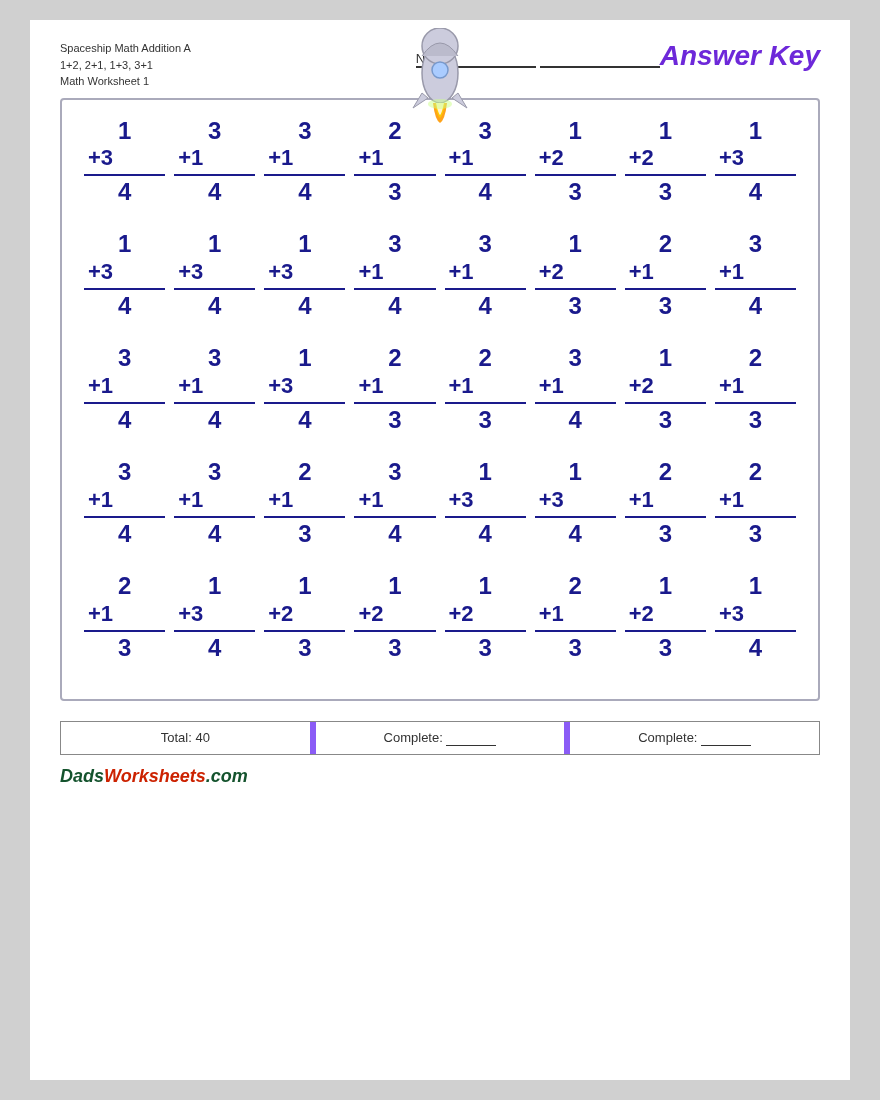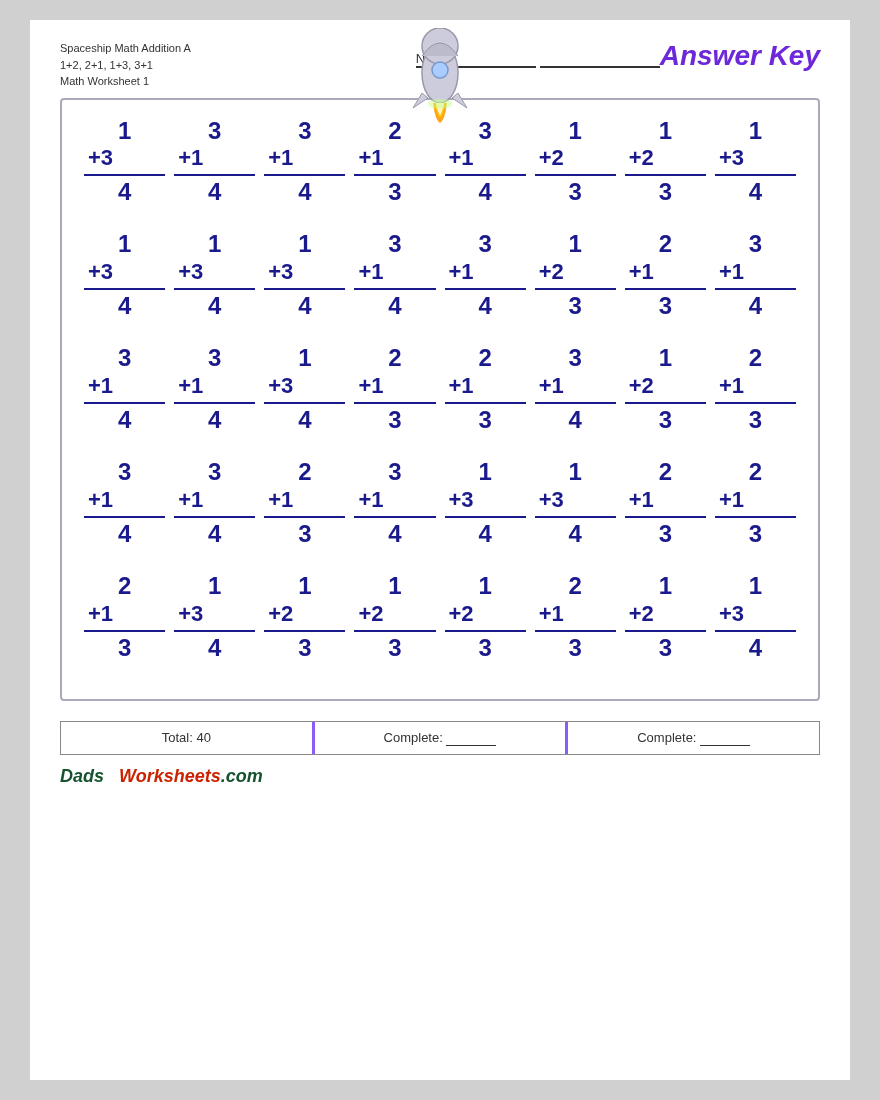--- a/index.html
+++ b/index.html
@@ -103,21 +103,21 @@
     .footer-box {
       border: 1px solid #888;
       display: flex;
       margin-top: 20px;
     }
     .footer-cell {
       flex: 1;
       padding: 8px 10px;
       font-size: 13px;
       color: #333;
-      border-right: 3px solid #8b5cf6;
+      border-right: 6px solid #8b5cf6;
       text-align: center;
     }
     .footer-cell:last-child { border-right: none; }
     .footer-cell .blank {
       border-bottom: 1px solid #333;
       display: inline-block;
       width: 50px;
     }
     .copyright {
       font-size: 9px;
@@ -441,16 +441,16 @@
       <span class="blank">&nbsp;&nbsp;&nbsp;&nbsp;&nbsp;&nbsp;</span>
     </div>
     <div class="footer-cell">
       <span>Complete:</span>
       <span class="blank">&nbsp;&nbsp;&nbsp;&nbsp;&nbsp;&nbsp;</span>
     </div>
   </div>
 
   <div class="copyright">
     <div class="brand">
-      <span>Dads</span><span style="color:#cc2200;margin-left:15px;">Worksheets</span><span>.com</span>
+      <span>Dads</span><span style="color:#cc2200;">Worksheets</span><span>.com</span>
     </div>
   </div>
 </div>
 
 </body></html>

